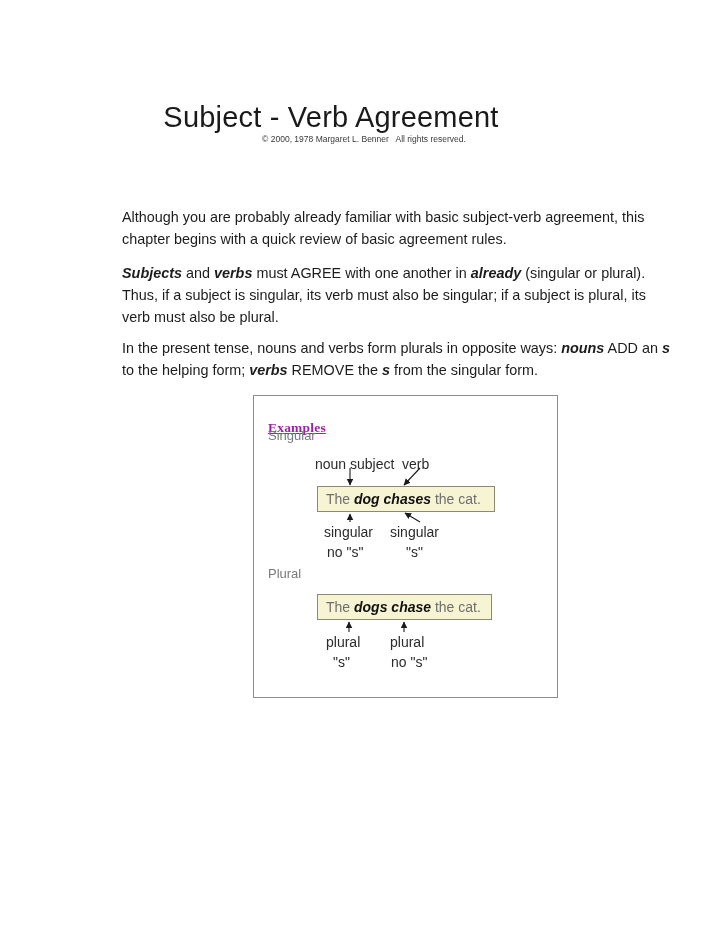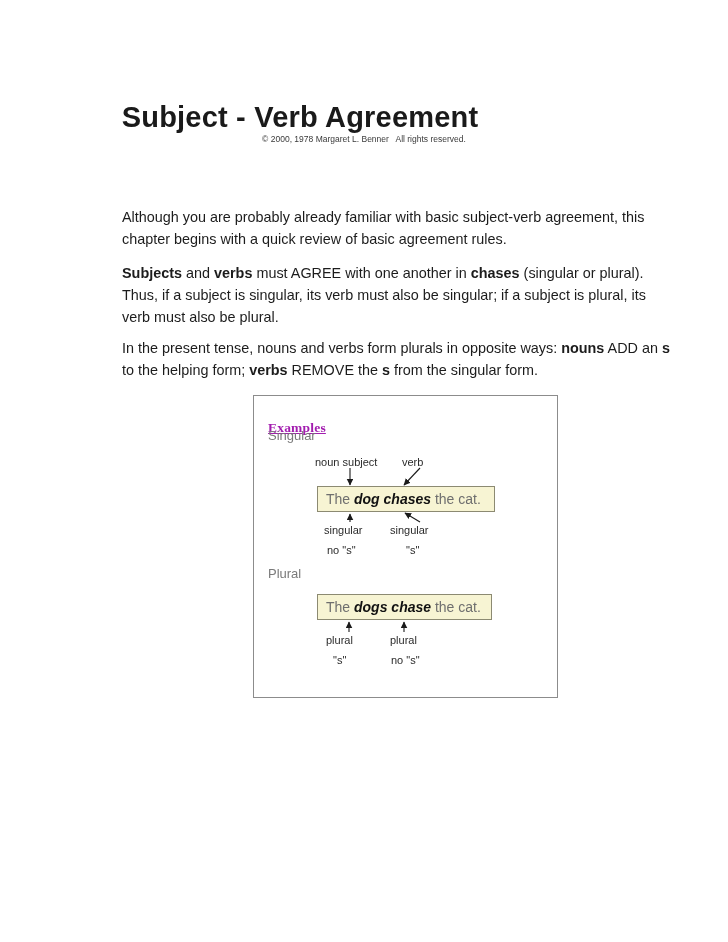--- a/index.html
+++ b/index.html
@@ -19,23 +19,24 @@
   }
 
   
   .doc-title {
     position: absolute;
     left: 0;
     top: 82px;
     width: 600px;
     text-align: center;
     font-size: 29px;
-    font-weight: bold;
+    font-weight: normal;
     color: #1a1a1a;
     letter-spacing: 0.2px;
+    padding-left: 31px;
   }
   .copyright {
     position: absolute;
     left: 0;
     top: 134px;
     width: 728px;
     text-align: center;
     font-size: 8.5px;
     color: #3a3a3a;
     white-space: pre;
@@ -49,21 +50,21 @@
     font-size: 14.4px;
     line-height: 22px;
     color: #1c1c1c;
     margin-left: 35px;
   }
   .p1 { top: 192px; }
   .p2 { top: 248px; }
   .p3 { top: 323px; }
   .p4 { top: 721px; }
 
-  .bi { font-weight: bold; }
+  .bi { font-weight: bold; font-style: italic; }
 
   
   .examples-box {
     position: absolute;
     left: 253px;
     top: 395px;
     width: 303px;
     height: 301px;
     border: 1px solid #8c8c8c;
     background: #ffffff;
@@ -115,21 +116,21 @@
     left: 63px;
     top: 198px;
     width: 175px;
     height: 26px;
     padding-left: 8px;
   }
 
   
   .ann {
     position: absolute;
-    font-size: 11px;
+    font-size: 14px;
     color: #2b2b2b;
     white-space: pre;
     text-align: left;
   }
 
   
   .arrows {
     position: absolute;
     left: 0;
     top: 0;
@@ -141,21 +142,21 @@
 </head>
 <body>
 
 <div class="page">
 
   <h1 class="doc-title">Subject - Verb Agreement</h1>
   <div class="copyright">© 2000, 1978 Margaret L. Benner   All rights reserved.</div>
 
   <p class="para p1"><span>Although you are probably already familiar with basic subject-verb agreement, this chapter begins with a quick review of basic agreement rules.</span></p>
 
-  <p class="para p2"><span class="bi">Subjects</span><span> and </span><span class="bi">verbs</span><span> must AGREE with one another in </span><span class="bi">chases</span><span> (singular or plural).  Thus, if a subject is singular, its verb must also be singular; if a subject is plural, its verb must also be plural.</span></p>
+  <p class="para p2"><span class="bi">Subjects</span><span> and </span><span class="bi">verbs</span><span> must AGREE with one another in </span><span class="bi">already</span><span> (singular or plural).  Thus, if a subject is singular, its verb must also be singular; if a subject is plural, its verb must also be plural.</span></p>
 
   <p class="para p3"><span>In the present tense, nouns and verbs form plurals in opposite ways: </span><span class="bi">nouns</span><span> ADD an </span><span class="bi">s</span><span> to the helping form; </span><span class="bi">verbs</span><span> REMOVE the </span><span class="bi">s</span><span> from the singular form.</span></p>
 
   <div class="examples-box">
 
     <div class="examples-title">Examples</div>
     <div class="group-label label-singular">Singular</div>
     <div class="group-label label-plural">Plural</div>
 
     <div class="ann" style="left:61px; top:60px;">noun subject</div>

